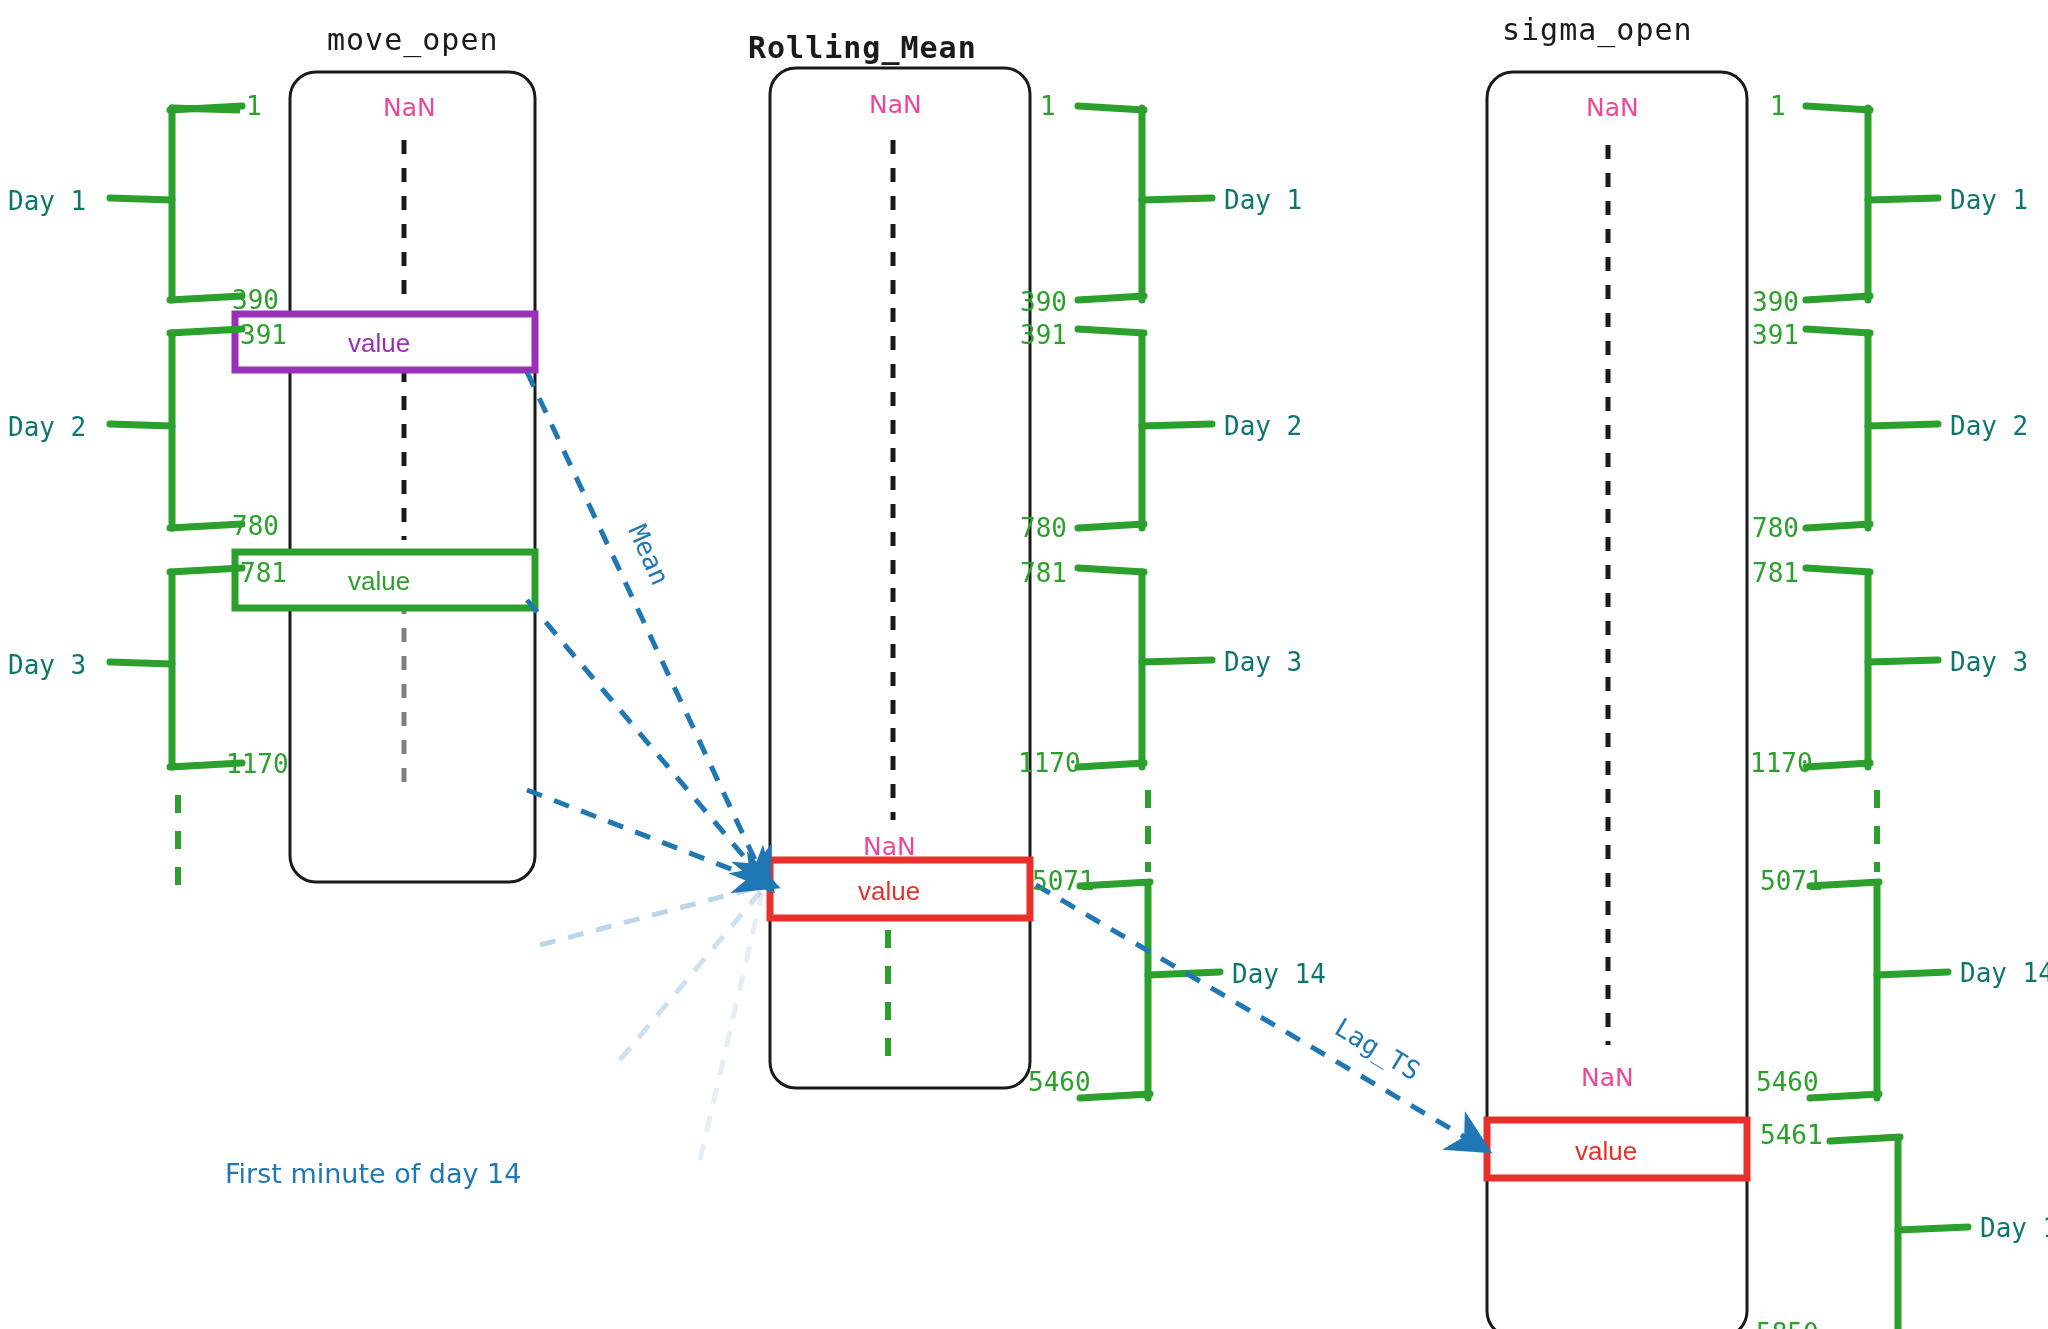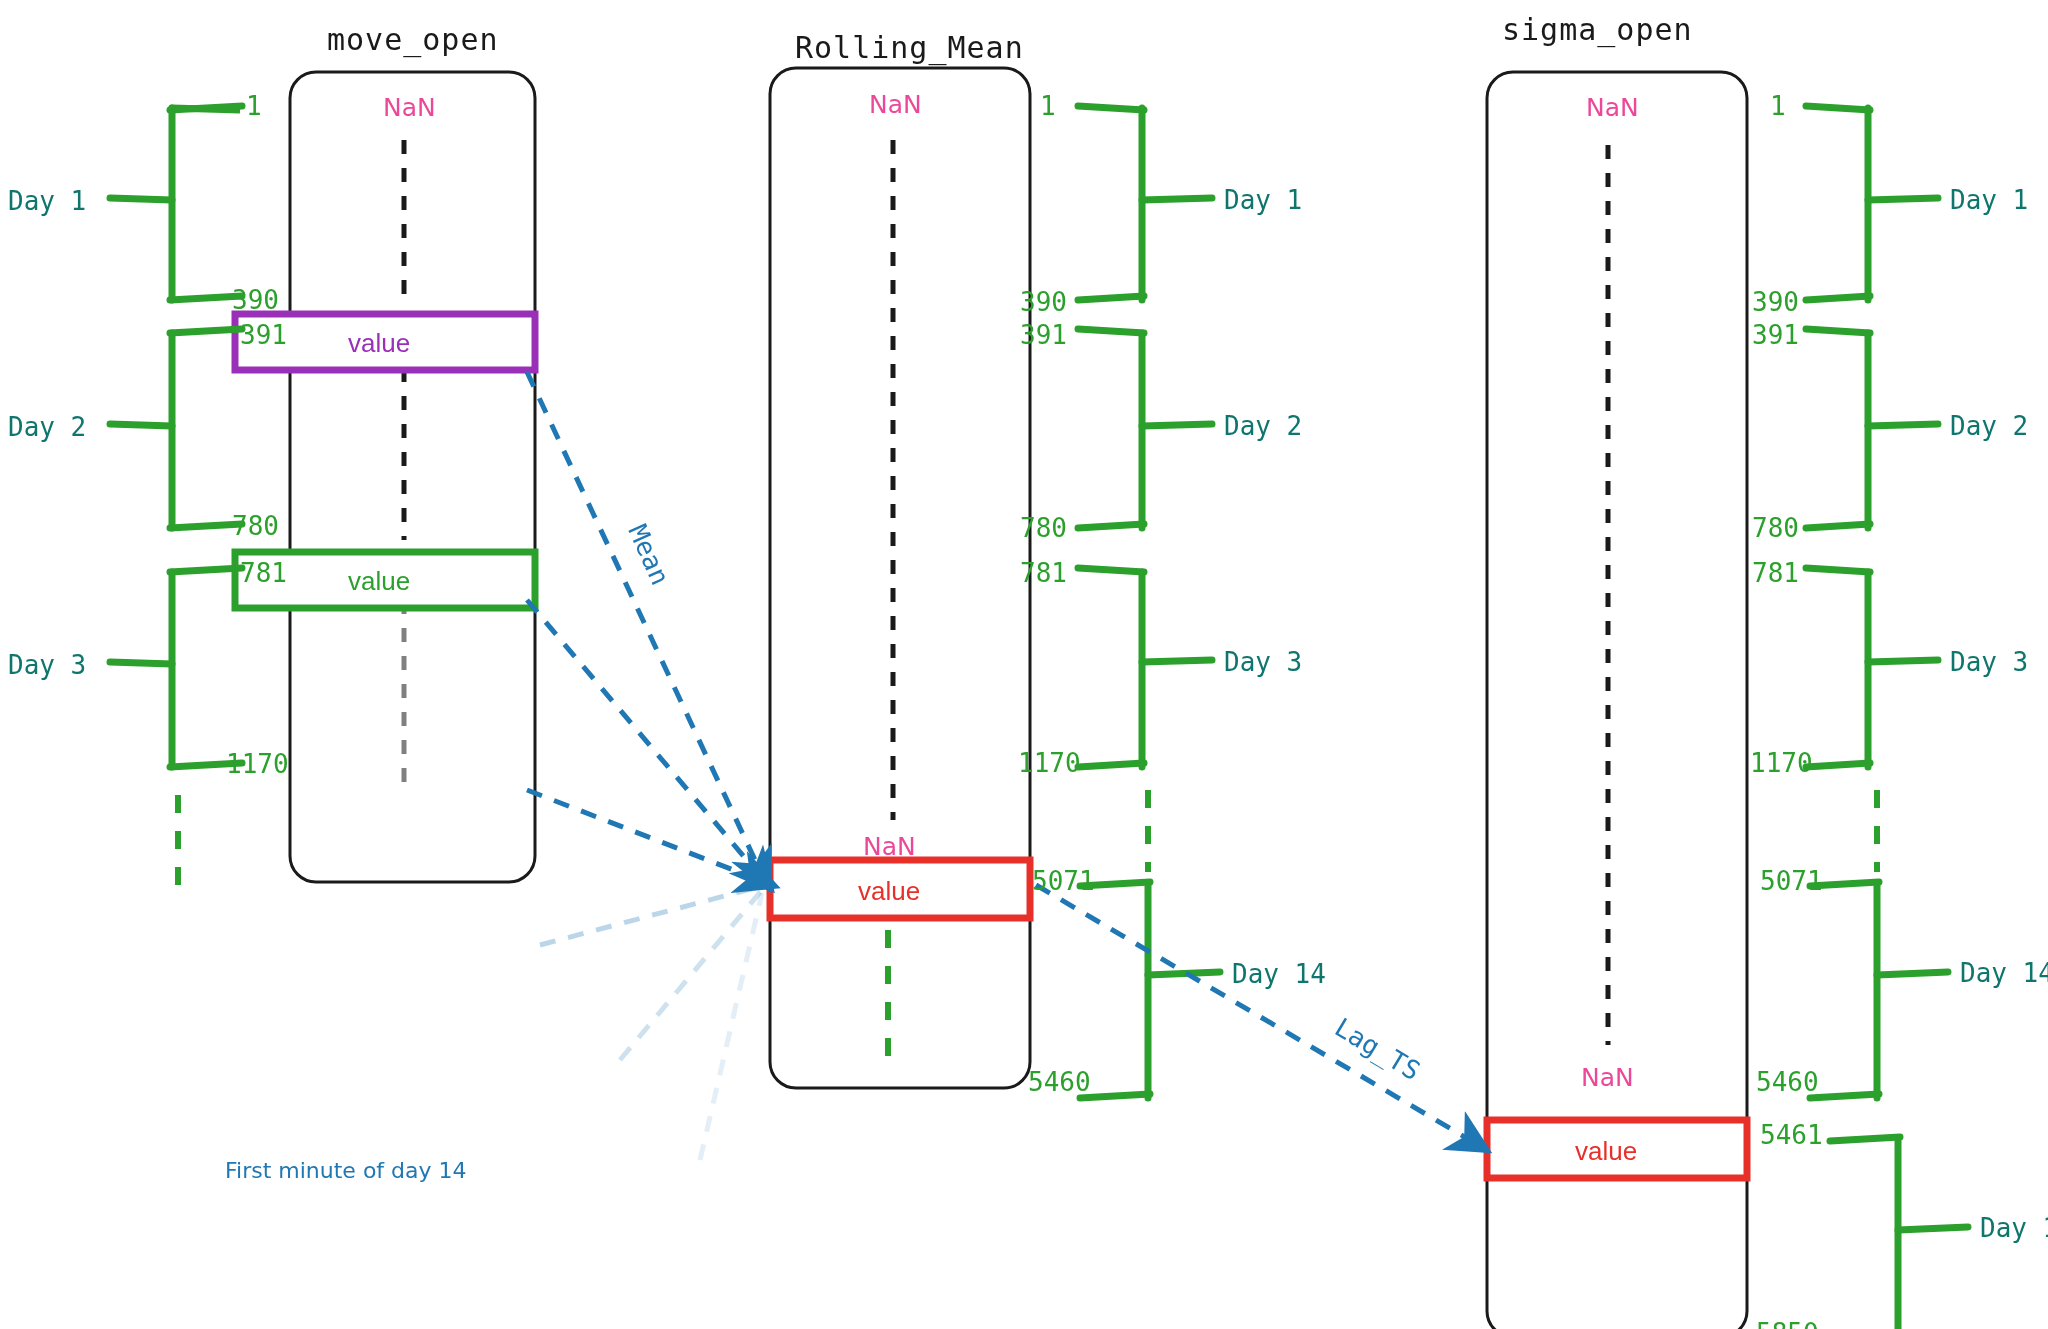--- a/index.html
+++ b/index.html
@@ -53,21 +53,21 @@
   .day-label {
     position: absolute;
     font-family: "DejaVu Sans Mono", monospace;
     font-size: 26px;
     color: #0f766e;
     white-space: nowrap;
   }
   .ann-text {
     position: absolute;
     font-family: "DejaVu Sans", sans-serif;
-    font-size: 22px;
+    font-size: 27px;
     color: #1f77b4;
     white-space: nowrap;
   }
   .ann-rot {
     position: absolute;
     font-family: "DejaVu Sans Mono", monospace;
     font-size: 26px;
     color: #1f77b4;
     white-space: nowrap;
     transform-origin: left top;
@@ -206,21 +206,21 @@
       <path d="M 527 790 L 762 881" marker-end="url(#arrowblue)"></path>
       <path d="M 540 945 L 762 886" opacity="0.30"></path>
       <path d="M 620 1060 L 762 890" opacity="0.22"></path>
       <path d="M 700 1160 L 762 893" opacity="0.12"></path>
     </g>
 
     <path d="M 1036 885 L 1475 1143" fill="none" stroke="#1f77b4" stroke-width="5" stroke-dasharray="16 13" marker-end="url(#arrowblue2)"></path>
   </svg>
 
   <div class="col-title" style="left:327px; top:22px;">move_open</div>
-  <div class="col-title" style="left:795px; top:30px;">Rolling_Mean</div>
+  <div class="col-title" style="left:748px; top:30px;font-weight:bold;">Rolling_Mean</div>
   <div class="col-title" style="left:1502px; top:12px;">sigma_open</div>
 
   <div class="nan-label" style="left:383px; top:93px;">NaN</div>
   <div class="nan-label" style="left:869px; top:90px;">NaN</div>
   <div class="nan-label" style="left:863px; top:832px;">NaN</div>
   <div class="nan-label" style="left:1586px; top:93px;">NaN</div>
   <div class="nan-label" style="left:1581px; top:1063px;">NaN</div>
 
   <div class="cell-text" style="left:348px; top:328px; color:#9b30b8;">value</div>
   <div class="cell-text" style="left:348px; top:566px; color:#2ca02c;">value</div>

